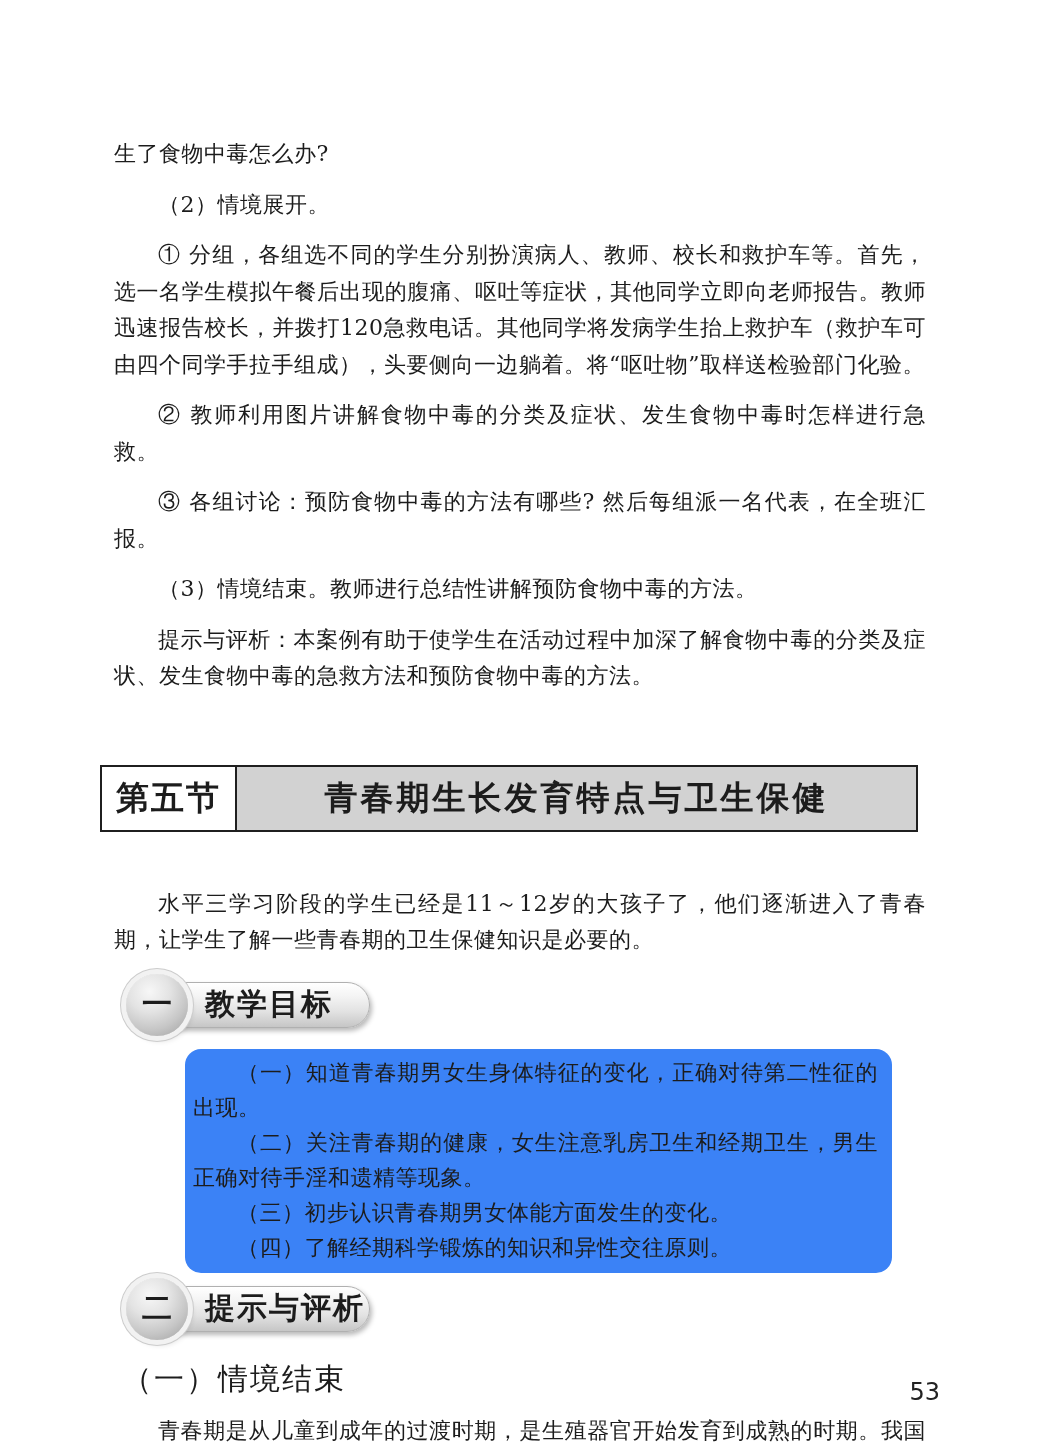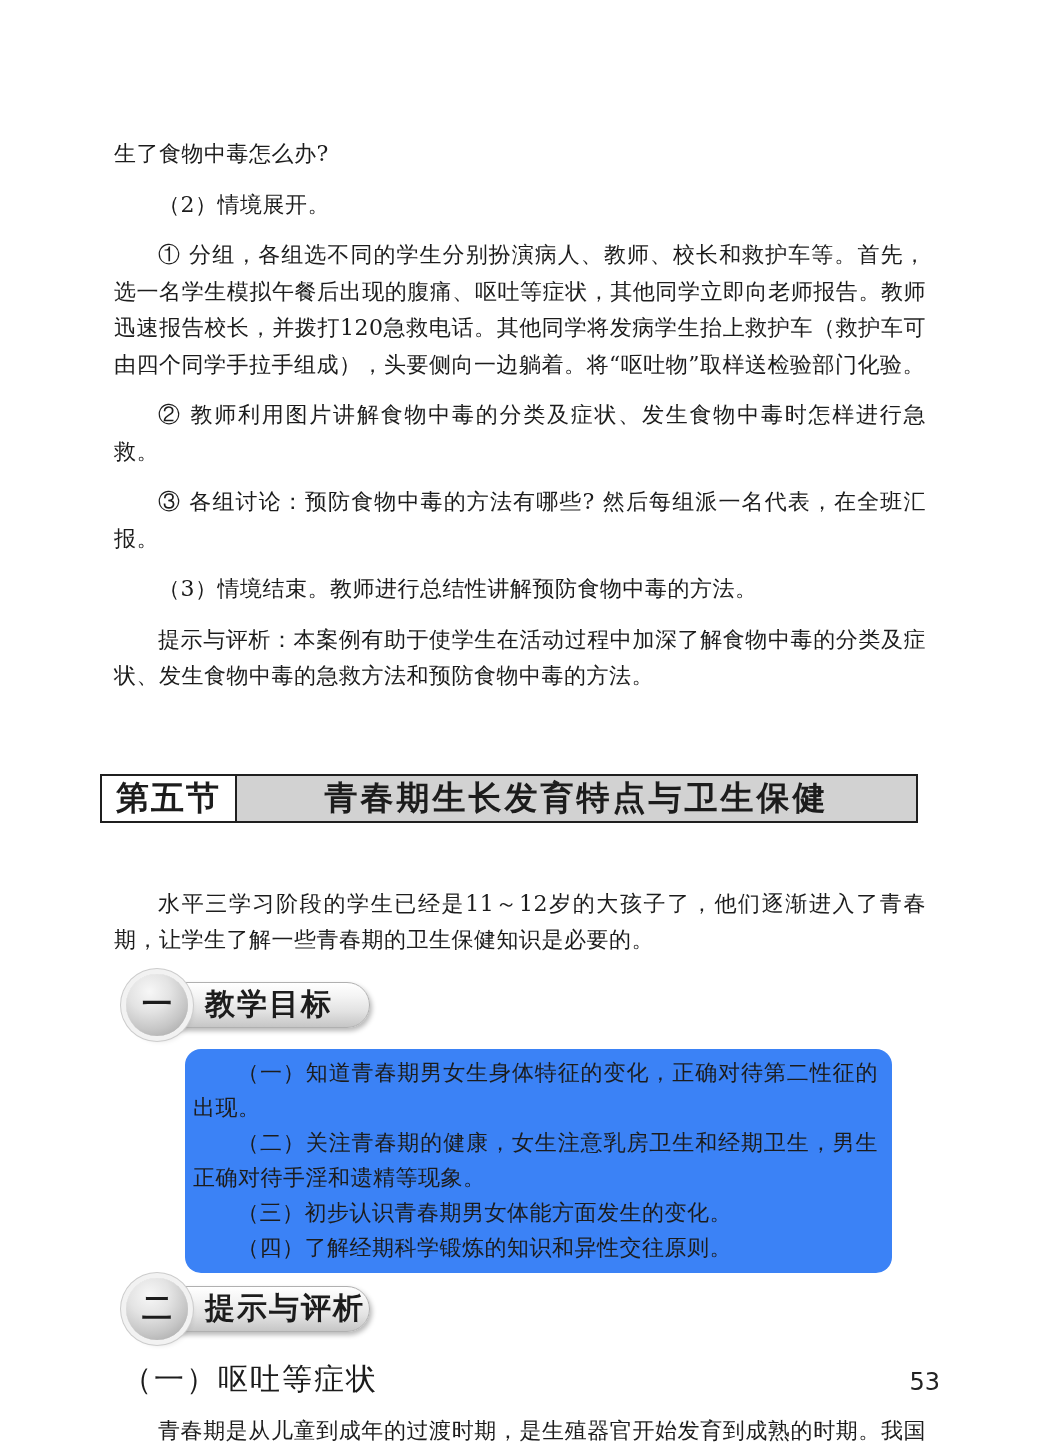--- a/index.html
+++ b/index.html
@@ -28,21 +28,20 @@
   p.gap-top { margin-top: 5px; }
 
   
   .sec-header {
     display: flex;
     margin-top: 70px;
     width: 818px;
     height: 67px;
     font-family: "DejaVu Sans", "Liberation Sans", sans-serif;
     font-weight: bold;
-    align-items: center;
   }
   .sec-num {
     width: 137px;
     box-sizing: border-box;
     border: 2px solid #1f1f1f;
     background: #ffffff;
     display: flex; align-items: center; justify-content: center;
     font-size: 33px;
     letter-spacing: 2px;
     flex: 0 0 auto;
@@ -121,21 +120,21 @@
     margin: 12px 0 0 22px;
     font-size: 30px;
     font-weight: 500;
     line-height: 40px;
     letter-spacing: 2px;
   }
   .bg-para { margin-top: 4px; }
 
   .page-num {
     position: absolute;
-    right: 98px; bottom: 56px;
+    right: 98px; bottom: 46px;
     font-family: "DejaVu Sans", "Liberation Sans", sans-serif;
     font-size: 24px;
     color: #222222;
   }
 </style>
 </head>
 <body>
 
 <div class="page">
   <div class="content">
@@ -179,20 +178,20 @@
 
     <div class="badge badge-2">
       <div class="badge-pill">
         <span>提示与评析</span>
       </div>
       <div class="badge-sphere">
         <span>二</span>
       </div>
     </div>
 
-    <h3 class="subheading">（一）呕吐等症状</h3>
+    <h3 class="subheading">（一）情境结束</h3>
 
     <p class="body indent bg-para">青春期是从儿童到成年的过渡时期，是生殖器官开始发育到成熟的时期。我国青少年的青春期一般在10～18岁，男生往往比女生晚两年左右。</p>
 
   </div>
 
   <div class="page-num">53</div>
 </div>
 
 </body></html>

